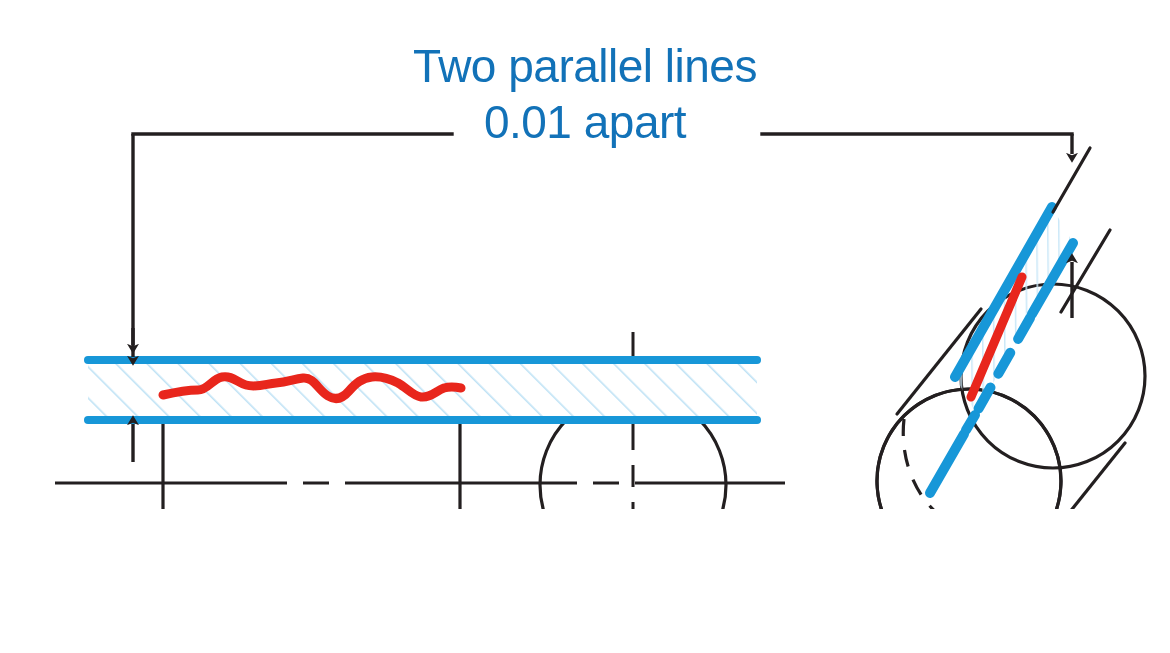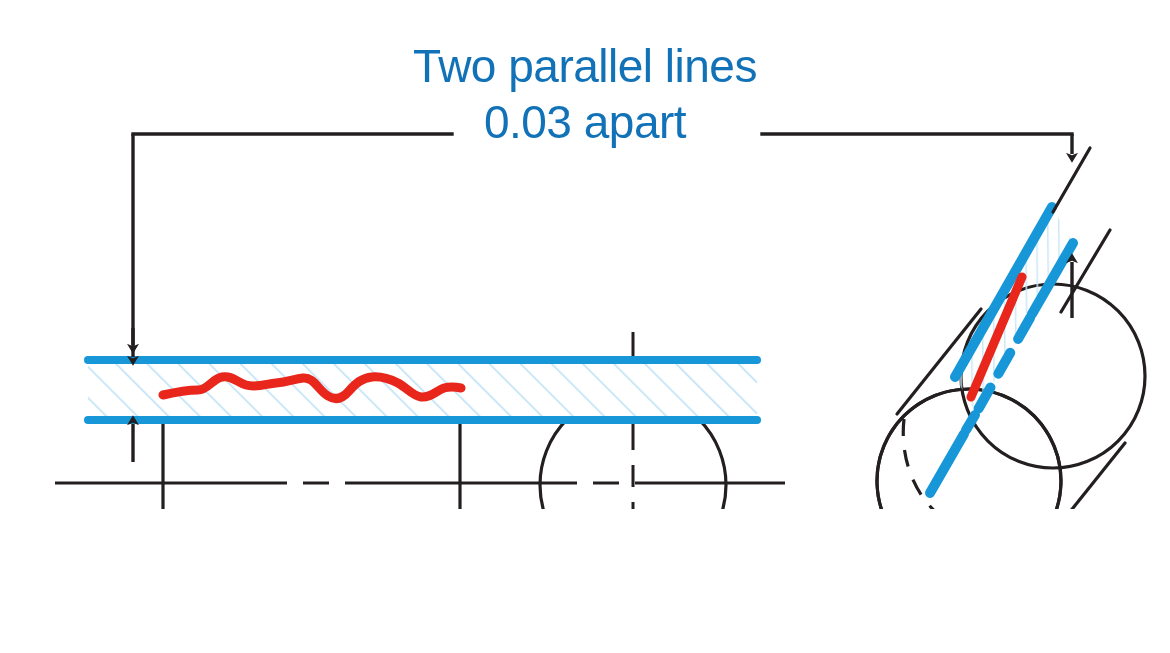--- a/index.html
+++ b/index.html
@@ -157,16 +157,16 @@
     <g>
       <line x1="1090" y1="148" x2="1053" y2="212" stroke="#231f20" stroke-width="3.2" stroke-linecap="round"></line>
       <line x1="1110" y1="230" x2="1061" y2="312" stroke="#231f20" stroke-width="3.2" stroke-linecap="round"></line>
       <path d="M1072,318 L1072,262" fill="none" stroke="#231f20" stroke-width="3.4" marker-end="url(#arrHead)"></path>
     </g>
 
   </svg>
 
   <div class="title-block">
     <span class="title-line">Two parallel lines</span>
-    <span class="title-line">0.03 apart</span>
+    <span class="title-line">0.01 apart</span>
   </div>
 
 </div>
 
 </body></html>

